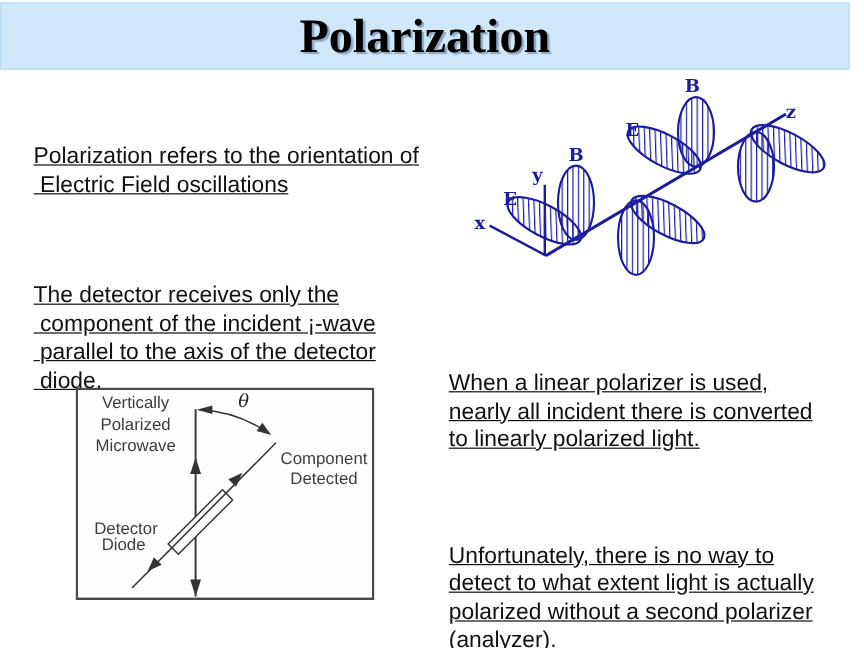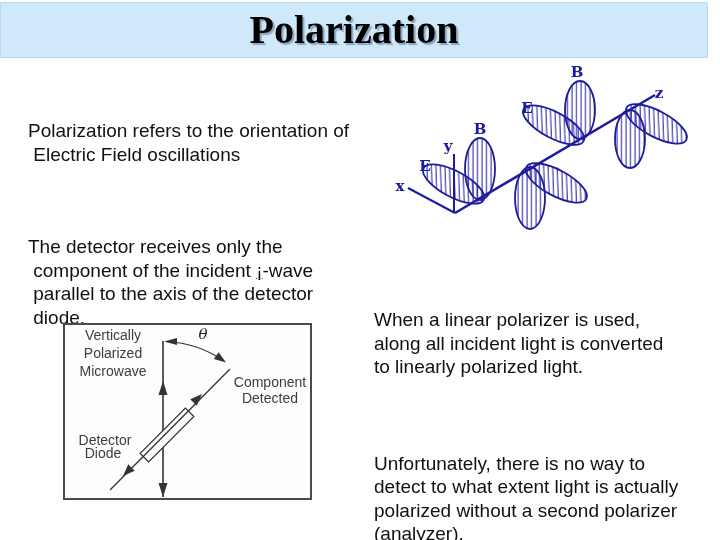--- a/index.html
+++ b/index.html
@@ -27,21 +27,21 @@
 
   
   .textcol{
     position:absolute;
     color:var(--body-text,#111);
     font-size:19px;line-height:23.5px;
     white-space:pre-wrap;
   }
   .left-col{left:28px;top:72px;width:352px;}
   .right-col{left:374px;top:261px;width:336px;}
-  .textcol p{margin:0;}
+  .textcol p{margin:0;text-decoration:underline;}
   .left-col p{margin-bottom:22px;}
   .right-col p{margin-bottom:26px;}
   .mu{text-decoration:underline;}
 
   
   .wave-wrap{position:absolute;left:390px;top:58px;width:330px;height:180px;}
   .petal{stroke:var(--wave-color,#1c1c9e);stroke-width:1.8;}
   .axis{stroke:var(--wave-color,#1c1c9e);fill:none;}
   .hatchline{stroke:var(--wave-color,#1c1c9e);stroke-width:1;}
   .wave-label{
@@ -77,21 +77,21 @@
     <p><span>Polarization refers to the orientation of
  Electric Field oscillations</span></p>
     <p><span>The detector receives only the
  component of the incident </span><span class="mu">¡</span><span>-wave
  parallel to the axis of the detector
  diode.</span></p>
   </div>
 
   <div class="textcol right-col">
     <p>When a linear polarizer is used,
-along all incident light is converted
+nearly all incident there is converted
 to linearly polarized light.</p>
     <p>Unfortunately, there is no way to
 detect to what extent light is actually
 polarized without a second polarizer
 (analyzer).</p>
     
   </div>
 
   <div class="wave-wrap">
     <svg width="330" height="180" viewBox="0 0 330 180">

